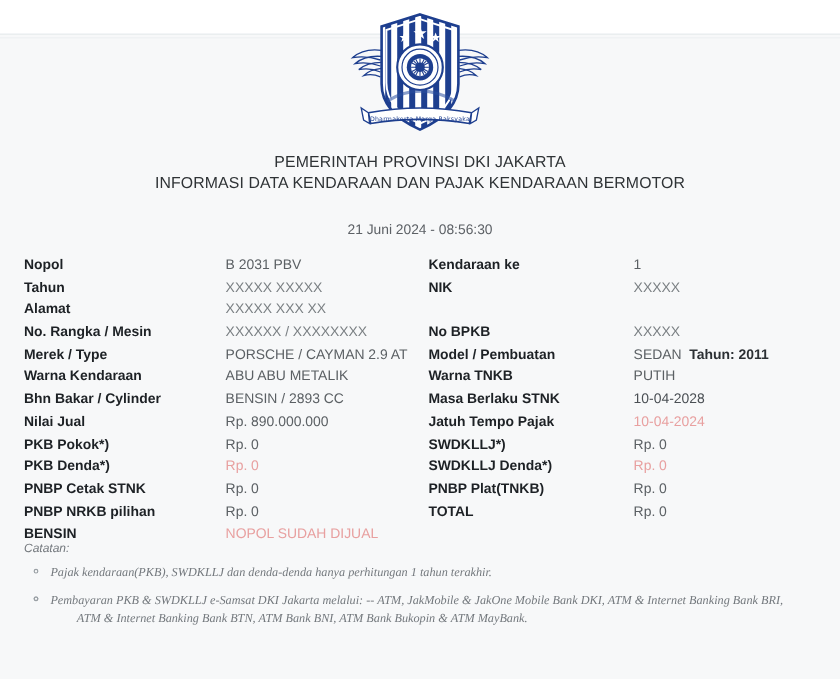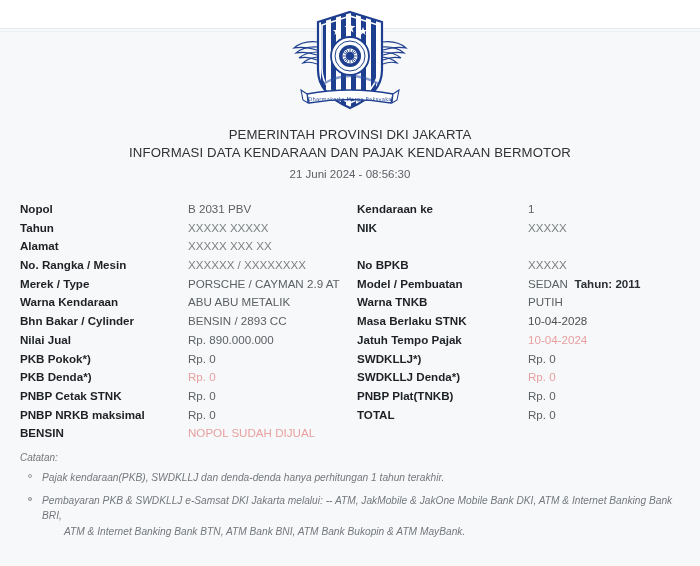--- a/index.html
+++ b/index.html
@@ -62,35 +62,35 @@
     text-align: center;
   }
   .header-line {
     font-size: 13.2px;
     letter-spacing: 0.1px;
     color: #2f3336;
     line-height: 18px;
     white-space: nowrap;
   }
   .timestamp {
-    margin-top: 6px;
+    margin-top: 24px;
     font-size: 11.5px;
     color: #5d6166;
   }
 
   
   .data-area {
     position: absolute;
     top: 196px;
     left: 0;
     width: 700px;
   }
   .col {
     position: absolute;
-    top: 4px;
+    top: 16px;
   }
   .col-left  { left: 20px;  width: 330px; }
   .col-right { left: 357px; width: 335px; }
 
   .row {
     position: relative;
     height: 18.7px;
     line-height: 18.7px;
     white-space: nowrap;
   }
@@ -130,20 +130,21 @@
     font-size: 10px;
     margin-bottom: 7px;
     font-style: italic;
   }
   .note-item {
     position: relative;
     padding-left: 22px;
     font-size: 10.2px;
     line-height: 15.6px;
     margin-bottom: 7px;
+    font-family: Liberation Serif, serif;
   }
   .note-bullet {
     position: absolute;
     left: 8px;
     top: 4px;
     width: 4px;
     height: 4px;
     border: 1px solid #9aa0a5;
     border-radius: 50%;
     box-sizing: border-box;
@@ -273,21 +274,21 @@
       </div>
       <div class="row">
         <span class="lbl">PKB Denda*)</span>
         <span class="val red">Rp. 0</span>
       </div>
       <div class="row">
         <span class="lbl">PNBP Cetak STNK</span>
         <span class="val dark">Rp. 0</span>
       </div>
       <div class="row">
-        <span class="lbl">PNBP NRKB maksimal</span>
+        <span class="lbl">PNBP NRKB pilihan</span>
         <span class="val dark">Rp. 0</span>
       </div>
       <div class="row">
         <span class="lbl">BENSIN</span>
         <span class="val red">NOPOL SUDAH DIJUAL</span>
       </div>
     </div>
 
     <div class="col col-right">
       <div class="row">

